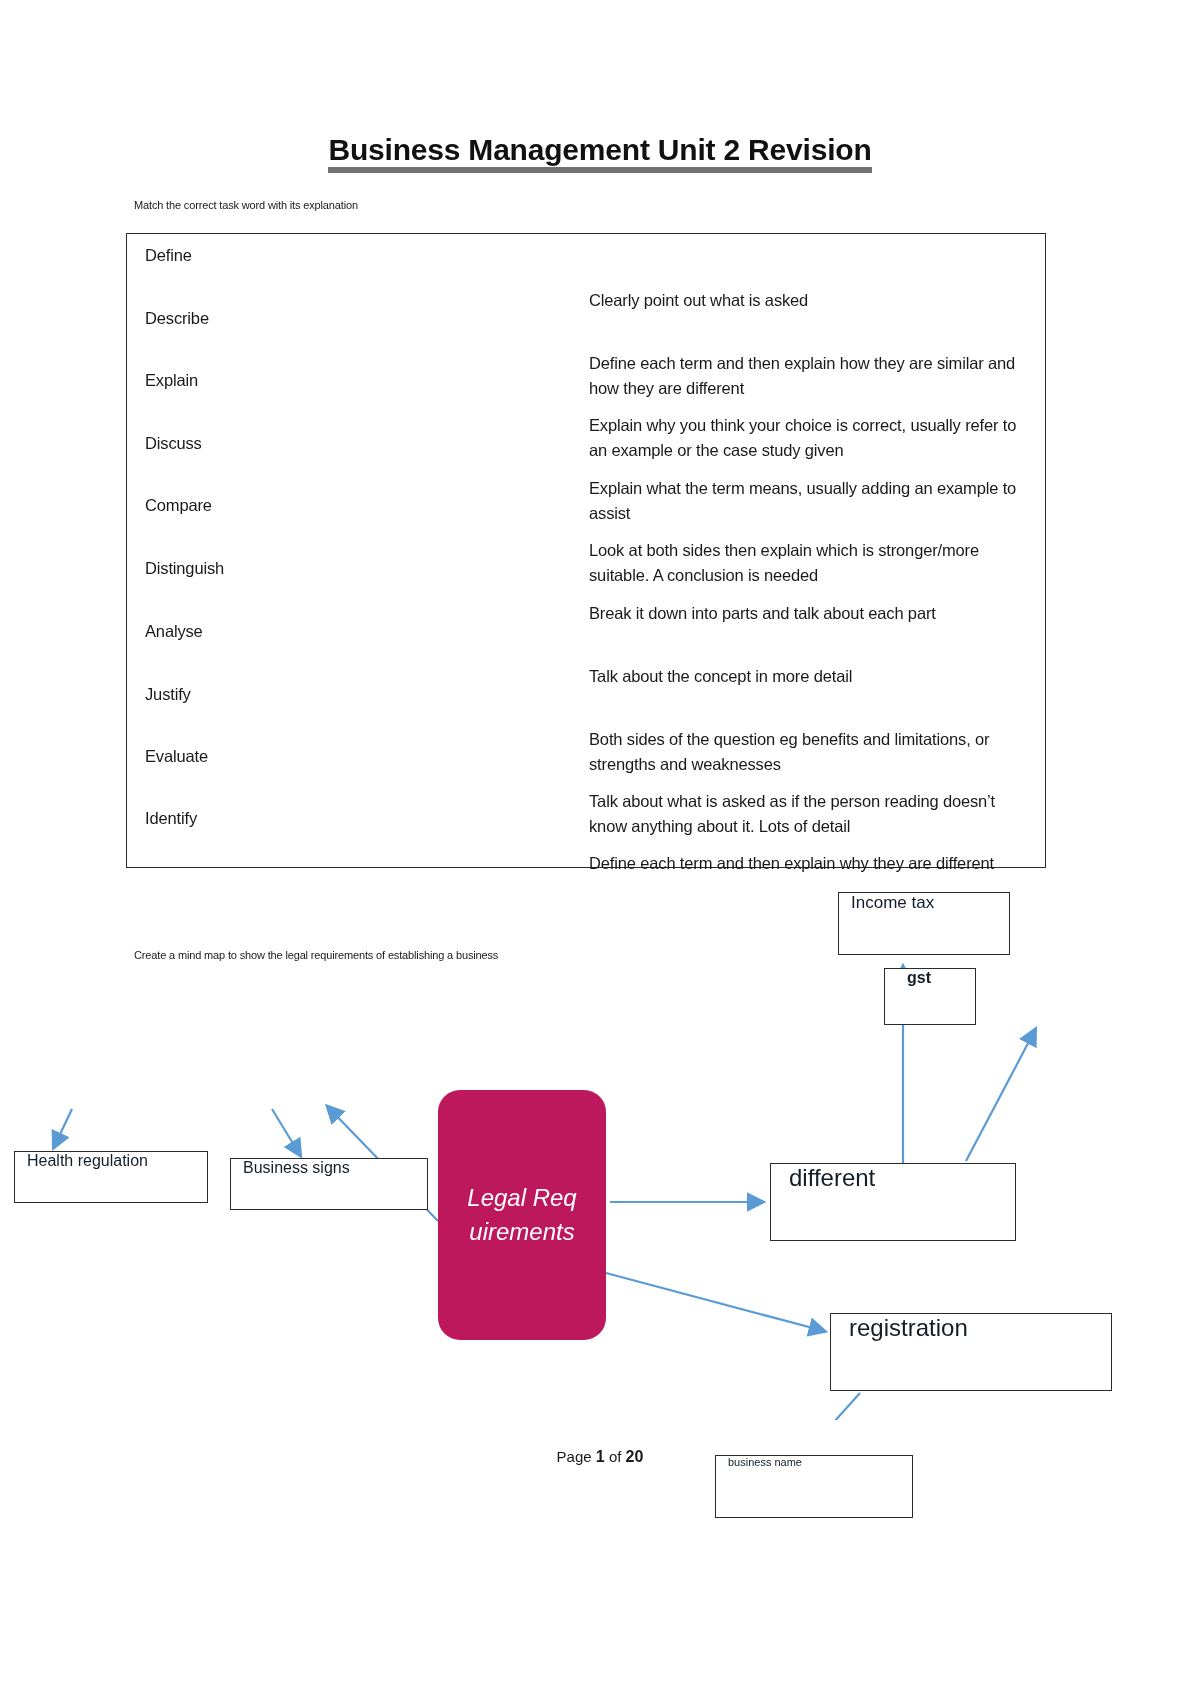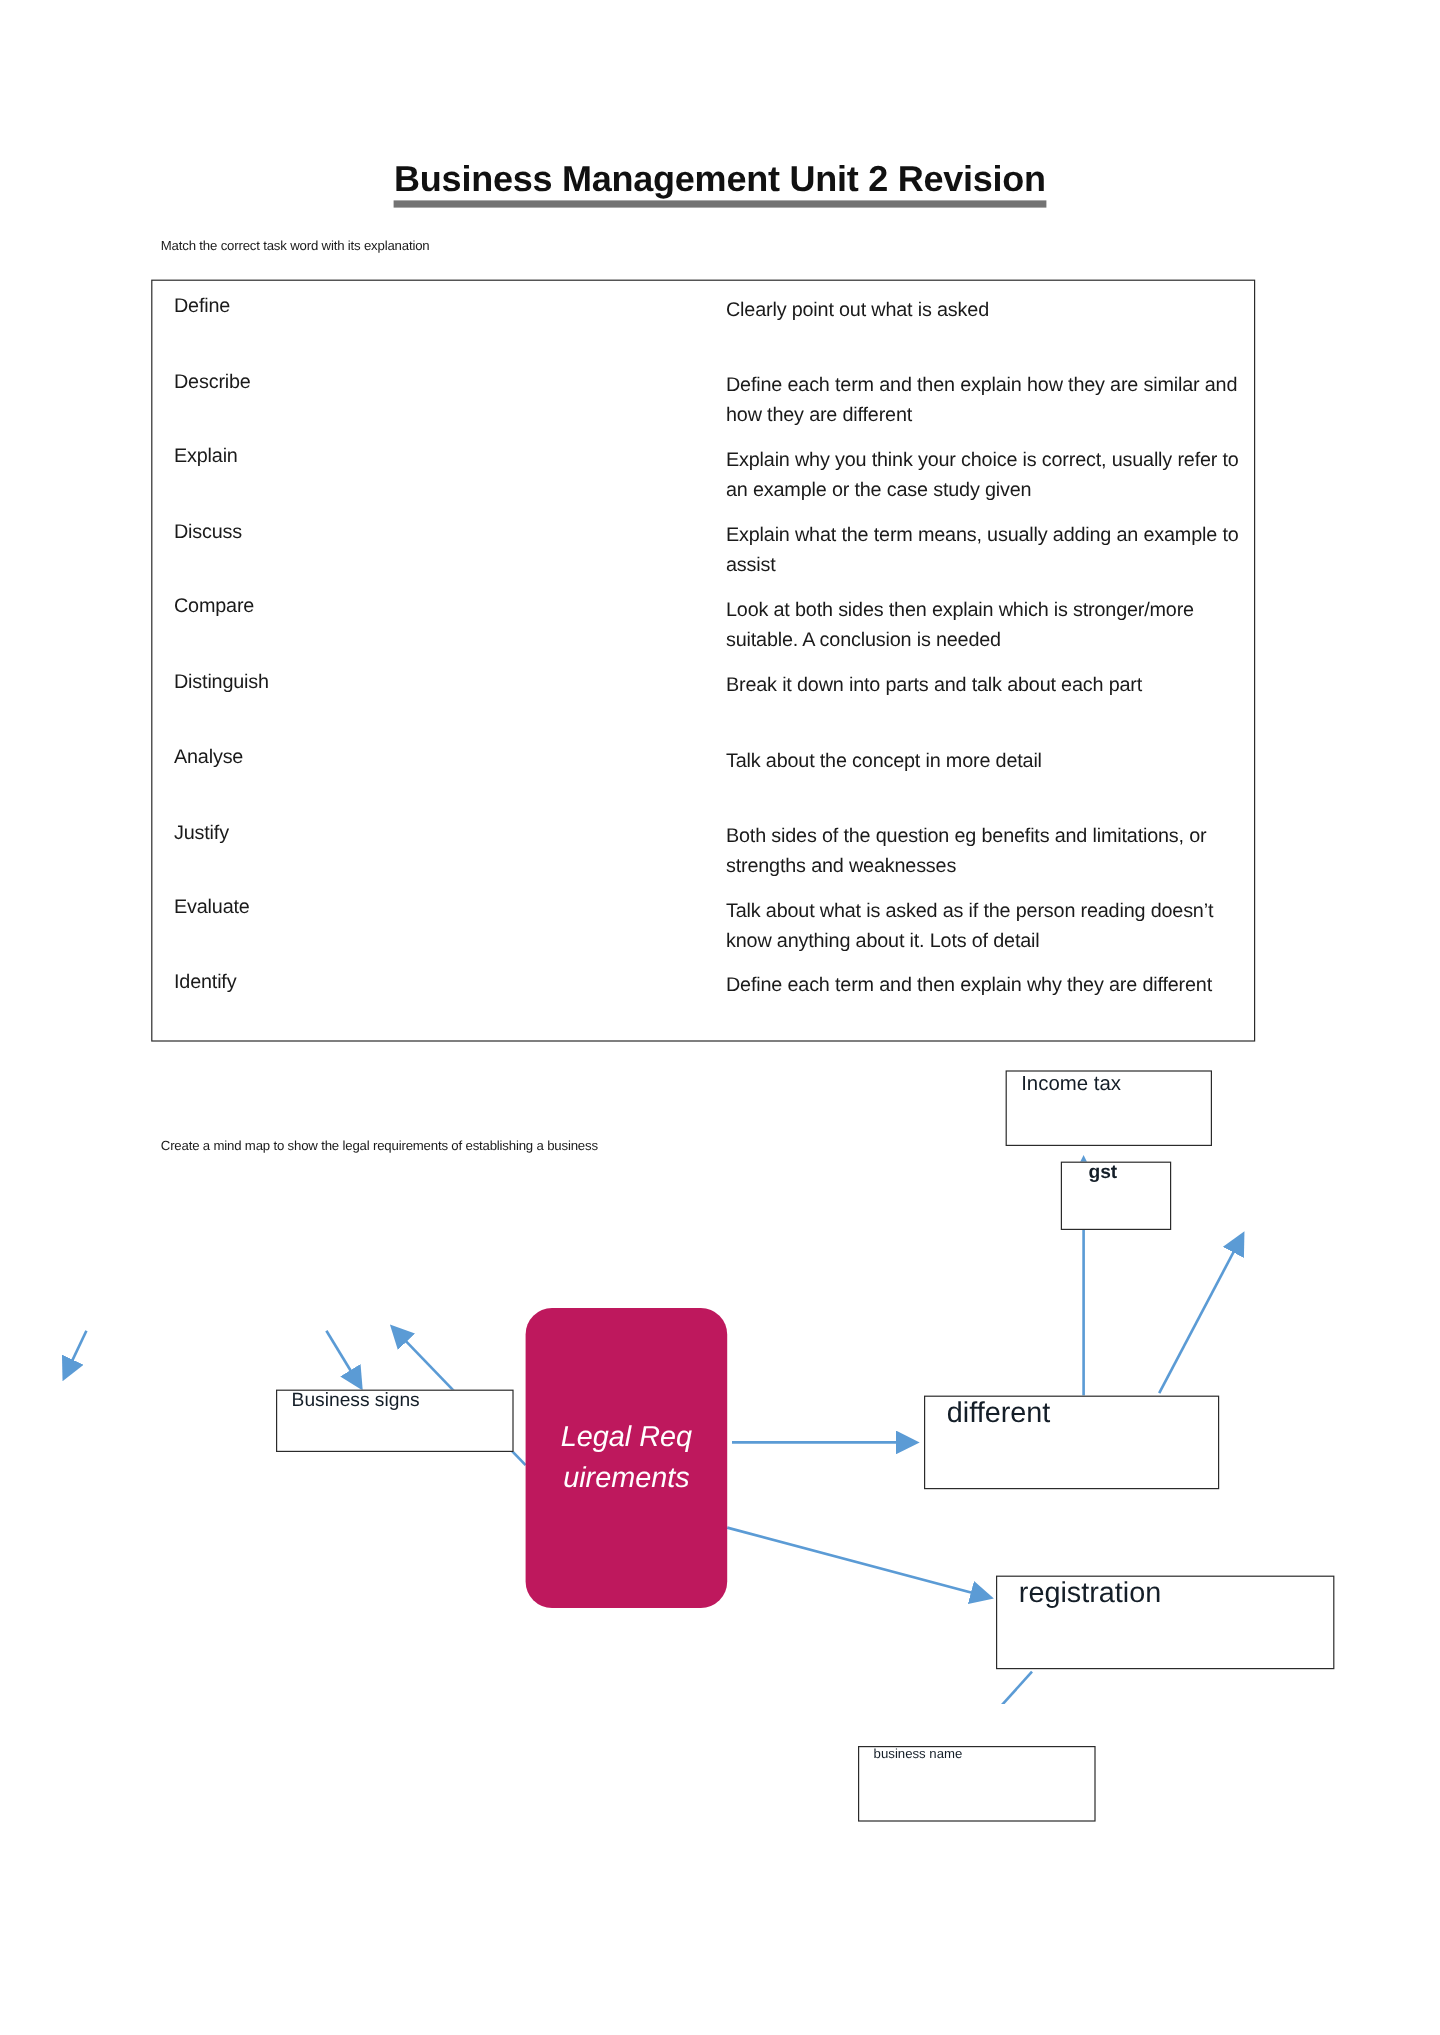--- a/index.html
+++ b/index.html
@@ -65,26 +65,27 @@
   .task-term {
     position: absolute;
     left: 18px;
     font-size: 16.5px;
     letter-spacing: -0.15px;
     color: #1a1a1a;
     white-space: nowrap;
   }
   .task-def {
     position: absolute;
-    left: 478px;
+    left: 462px;
     width: 430px;
     font-size: 16.5px;
     line-height: 25px;
     letter-spacing: -0.15px;
     color: #1a1a1a;
+    margin-top: 42px;
   }
 
   
   .mindmap {
     position: absolute;
     left: 0;
     top: 875px;
     width: 1200px;
     height: 545px;
   }
@@ -276,25 +277,31 @@
 
     <div class="mm-box" id="mm-registration">
       <span class="mm-box-label">registration</span>
     </div>
 
     <div class="mm-box" id="mm-business-name">
       <span class="mm-box-label">business name</span>
     </div>
 
 
+    <div class="mm-box" id="mm-health-regulation">
+      <span class="mm-box-label">Health regulation</span>
+    </div>
 
     <div class="mm-box" id="mm-business-signs">
       <span class="mm-box-label">Business signs</span>
     </div>
 
     <div class="mm-center">
       <span class="mm-center-label">Legal Requirements</span>
     </div>
 
   </div>
 
+  <div class="footer">
+    <span>Page </span><b>1</b><span> of </span><b>20</b>
+  </div>
 
 </div>
 
 </body></html>

